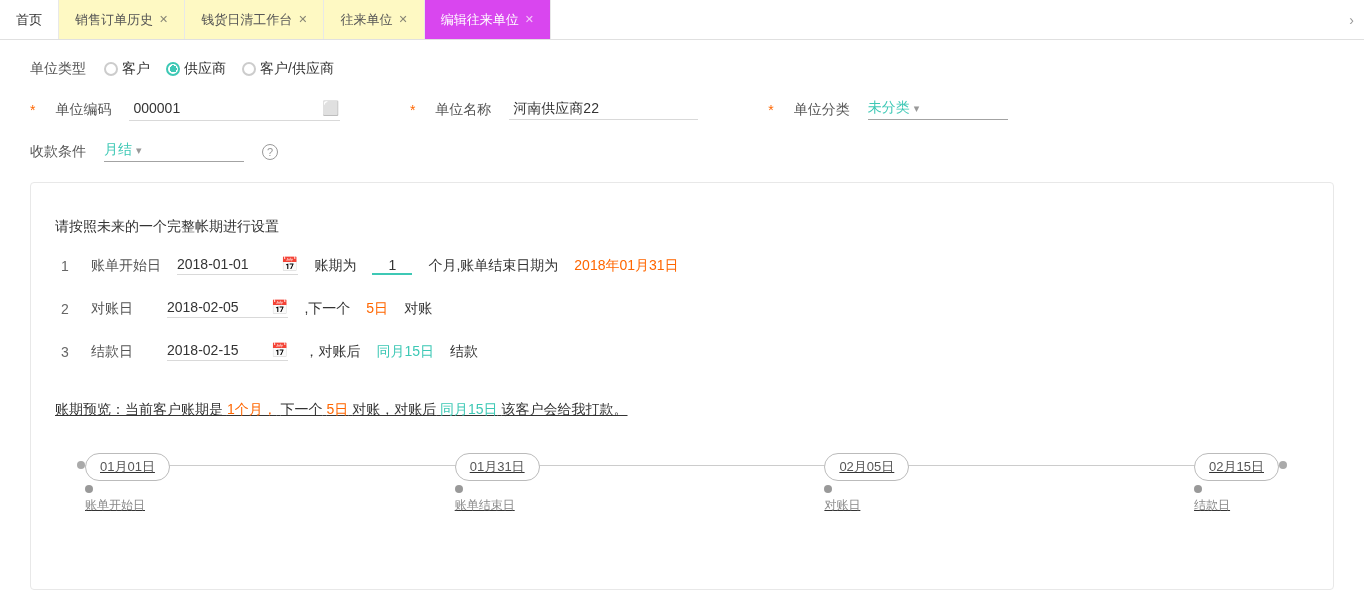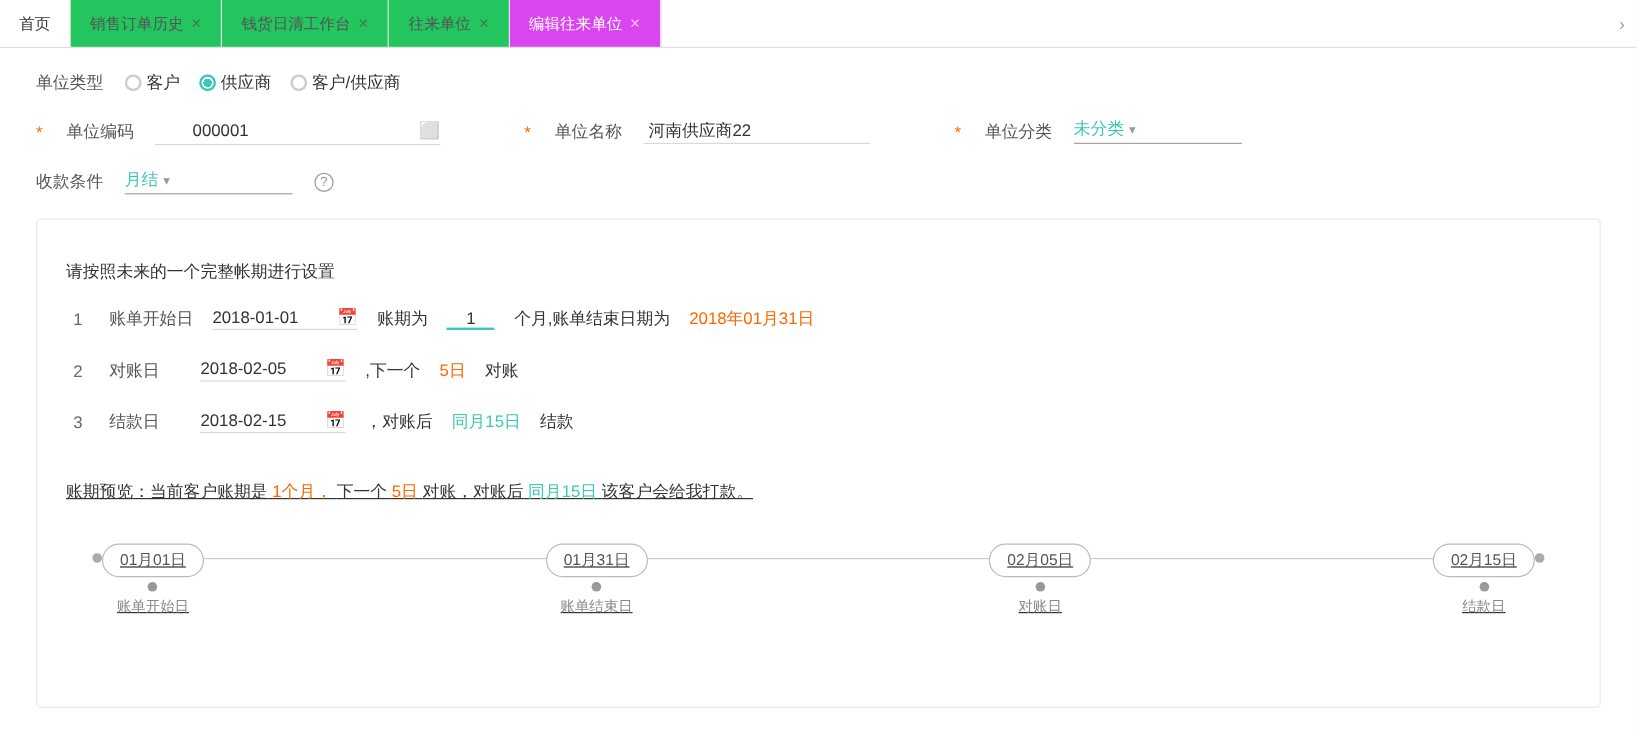--- a/index.html
+++ b/index.html
@@ -17,21 +17,21 @@
     .tab {
       display: flex;
       align-items: center;
       padding: 0 16px;
       cursor: pointer;
       font-size: 13px;
       color: #555;
       border-right: 1px solid #e8e8e8;
       white-space: nowrap;
       gap: 6px;
-      background: #22c55e;
+      background: #fef9c3;
     }
     .tab:first-child {
       background: #fff;
       color: #333;
     }
     .tab.active {
       background: #d946ef;
       color: #fff;
     }
     .tab .close-btn {
@@ -227,21 +227,21 @@
       text-decoration: underline;
     }
     .preview-text {
       font-size: 14px;
       color: #333;
       margin-bottom: 24px;
     }
     .tl-node {
       display: flex;
       flex-direction: column;
-      align-items: center;
+      align-items: flex-start;
     }
     .tl-bubble {
       border: 1px solid #bbb;
       border-radius: 20px;
       padding: 4px 14px;
       font-size: 13px;
       color: #555;
       background: #fff;
     }
     .tl-dot {
@@ -306,21 +306,21 @@
         </label>
       </div>
     </div>
   </div>
 
   <div class="form-row">
     <div class="form-group">
       <span class="required-mark">*</span>
       <span class="form-label">单位编码</span>
       <div class="input-with-icon">
-        <input type="text" class="form-input" value="000001" style="min-width: 120px; border: none; margin-left: 27px;">
+        <input type="text" class="form-input" value="000001" style="min-width: 120px; border: none;">
         <span class="input-icon">⬜</span>
       </div>
     </div>
     <div class="form-group" style="margin-left:40px;">
       <span class="required-mark">*</span>
       <span class="form-label">单位名称</span>
       <input type="text" class="form-input" value="河南供应商22" style="min-width: 180px;">
     </div>
     <div class="form-group" style="margin-left:40px;">
       <span class="required-mark">*</span>

